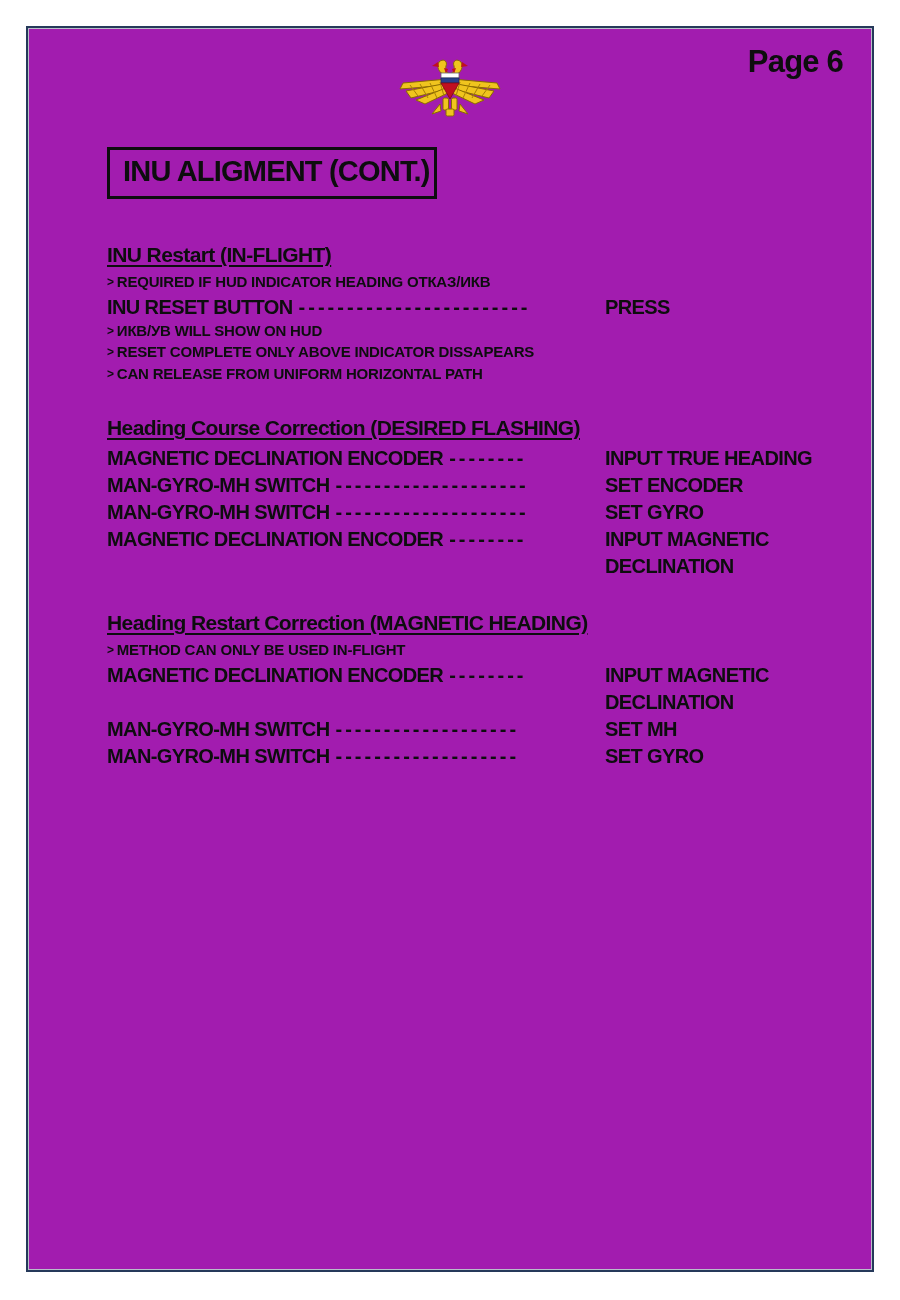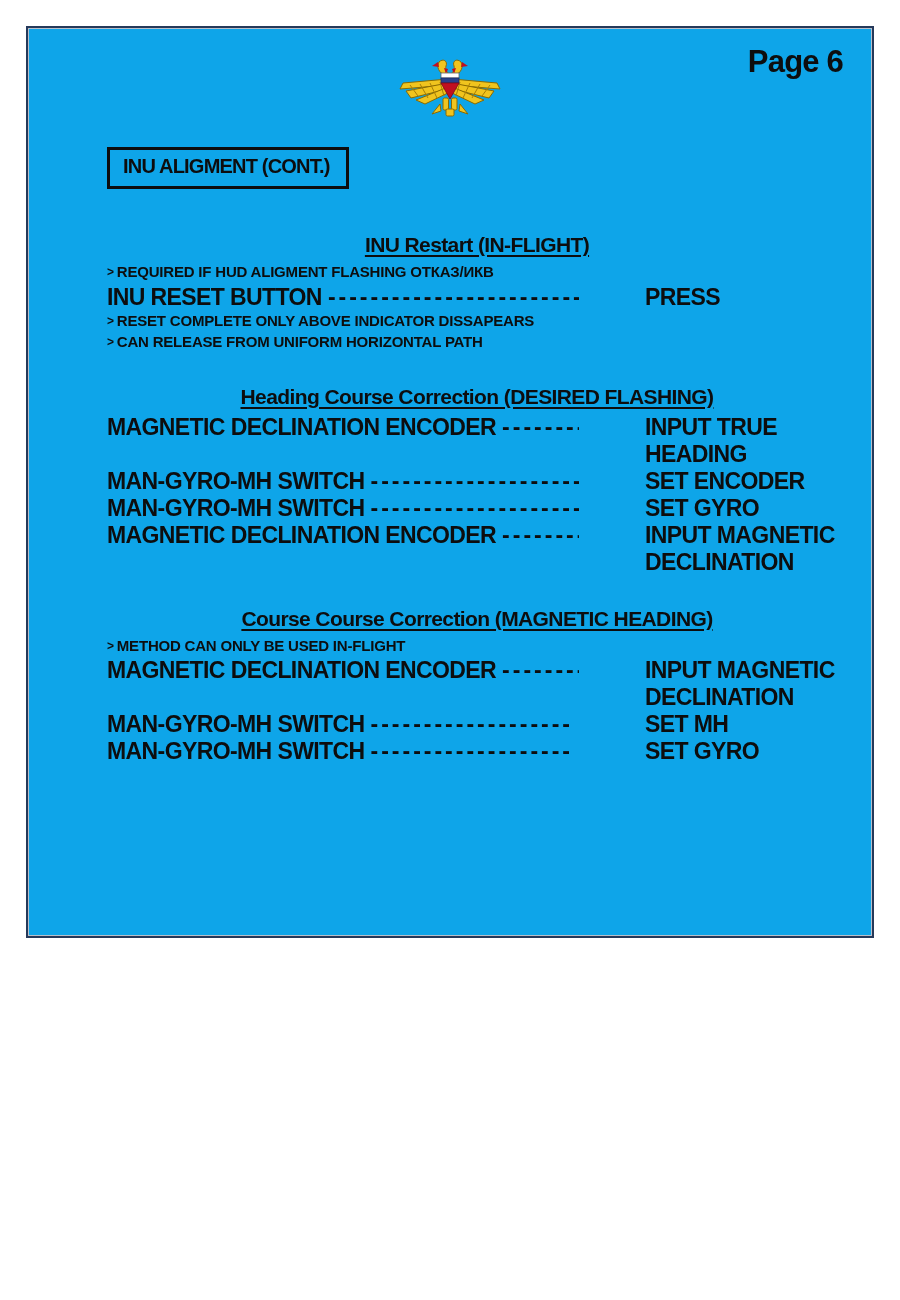--- a/index.html
+++ b/index.html
@@ -2,50 +2,49 @@
 <html><head>
 <meta charset="utf-8">
 <style>
   html, body { margin:0; padding:0; overflow:hidden; }
   body {
     width:900px; height:1300px; background:#ffffff; position:relative;
     font-family:"Liberation Sans", sans-serif; font-weight:bold; color:#0d0d0e;
     -webkit-font-smoothing:antialiased;
   }
   .page {
-    position:absolute; left:26px; top:26px; width:848px; height:912px;
-    box-sizing:border-box; background:#0ea5e9; border:2px solid #25395a;
+    position:absolute; left:26px; top:26px; width:848px; height:1246px;
+    box-sizing:border-box; background:#a21caf; border:2px solid #25395a;
     box-shadow:inset 0 0 0 1px #b9bfca;
   }
   .page-number {
     position:absolute; top:16px; right:29px;
     font-size:31px; letter-spacing:-0.8px; white-space:nowrap;
   }
   .emblem {
     position:absolute; top:28px; left:50%; transform:translateX(-50%);
     width:104px; height:62px;
   }
   .content { position:absolute; left:79px; top:0; width:740px; }
   .title-box {
     display:inline-block; margin-top:119px; border:3px solid #0d0d0e;
-    padding:5px 16px 8px 13px; font-size:20px; letter-spacing:-0.8px; white-space:nowrap;
+    padding:5px 4px 8px 13px; font-size:29px; letter-spacing:-0.8px; white-space:nowrap;
   }
   .sections { margin-top:44px; }
   .sec { margin-bottom:31px; }
   .sec-heading {
     font-size:21px; margin:0 0 5px 0; letter-spacing:-0.6px;
     text-decoration:underline; text-decoration-thickness:2px; text-underline-offset:3px;
     white-space:nowrap;
-    text-align:center;
   }
   .note { font-size:15px; line-height:20.5px; letter-spacing:-0.2px; white-space:nowrap; }
   .bullet { font-size:12px; display:inline-block; transform:translateY(-1px); margin-right:3px; }
   .row {
     display:flex; align-items:flex-start;
-    font-size:23px; line-height:27px; letter-spacing:-0.6px;gap:40px;
+    font-size:20px; line-height:27px; letter-spacing:-0.6px;
   }
   .row .left { flex:0 0 472px; max-width:472px; white-space:nowrap; overflow:hidden; }
   .row .dashes { letter-spacing:3px; margin-left:6px; }
   .row .right { max-width:245px;margin-left:26px; }
 </style>
 </head>
 <body>
 
 <div class="page">
 
@@ -97,25 +96,26 @@
         <rect x="48" y="53" width="8" height="7" rx="1.5"></rect>
       </g>
     </svg>
   </div>
 
   <div class="content">
     <div class="title-box">INU ALIGMENT (CONT.)</div>
     <div class="sections">
         <section class="sec">
           <h2 class="sec-heading">INU Restart (IN-FLIGHT)</h2>
-          <div class="note"><span class="bullet">&gt;</span><span>REQUIRED IF HUD ALIGMENT FLASHING ОТКАЗ/ИКВ</span></div>
+          <div class="note"><span class="bullet">&gt;</span><span>REQUIRED IF HUD INDICATOR HEADING ОТКАЗ/ИКВ</span></div>
           <div class="row">
             <span class="left"><span class="label">INU RESET BUTTON</span><span class="dashes">------------------------</span></span>
             <span class="right">PRESS</span>
           </div>
+          <div class="note"><span class="bullet">&gt;</span><span>ИКВ/УВ WILL SHOW ON HUD</span></div>
           <div class="note"><span class="bullet">&gt;</span><span>RESET COMPLETE ONLY ABOVE INDICATOR DISSAPEARS</span></div>
           <div class="note"><span class="bullet">&gt;</span><span>CAN RELEASE FROM UNIFORM HORIZONTAL PATH</span></div>
         </section>
         <section class="sec">
           <h2 class="sec-heading">Heading Course Correction (DESIRED FLASHING)</h2>
           <div class="row">
             <span class="left"><span class="label">MAGNETIC DECLINATION ENCODER</span><span class="dashes">--------</span></span>
             <span class="right">INPUT TRUE HEADING</span>
           </div>
           <div class="row">
@@ -125,21 +125,21 @@
           <div class="row">
             <span class="left"><span class="label">MAN-GYRO-MH SWITCH</span><span class="dashes">--------------------</span></span>
             <span class="right">SET GYRO</span>
           </div>
           <div class="row">
             <span class="left"><span class="label">MAGNETIC DECLINATION ENCODER</span><span class="dashes">--------</span></span>
             <span class="right">INPUT MAGNETIC DECLINATION</span>
           </div>
         </section>
         <section class="sec">
-          <h2 class="sec-heading">Course Course Correction (MAGNETIC HEADING)</h2>
+          <h2 class="sec-heading">Heading Restart Correction (MAGNETIC HEADING)</h2>
           <div class="note"><span class="bullet">&gt;</span><span>METHOD CAN ONLY BE USED IN-FLIGHT</span></div>
           <div class="row">
             <span class="left"><span class="label">MAGNETIC DECLINATION ENCODER</span><span class="dashes">--------</span></span>
             <span class="right">INPUT MAGNETIC DECLINATION</span>
           </div>
           <div class="row">
             <span class="left"><span class="label">MAN-GYRO-MH SWITCH</span><span class="dashes">-------------------</span></span>
             <span class="right">SET MH</span>
           </div>
           <div class="row">

